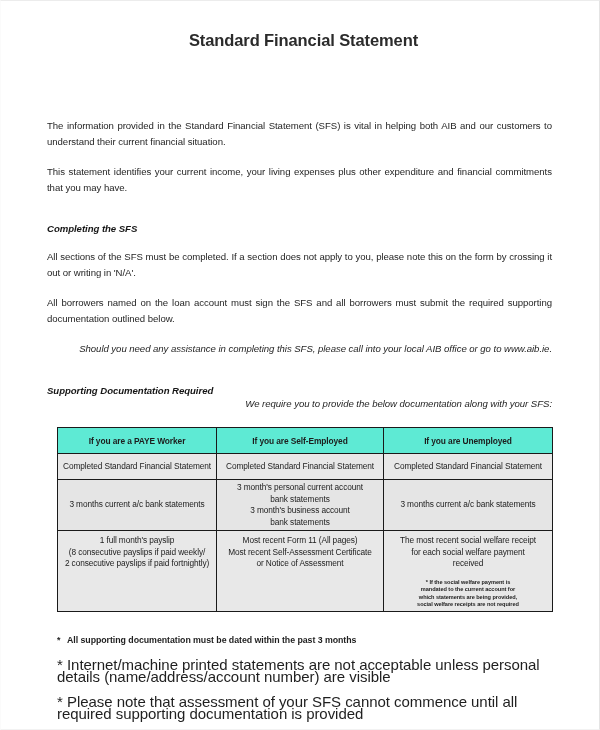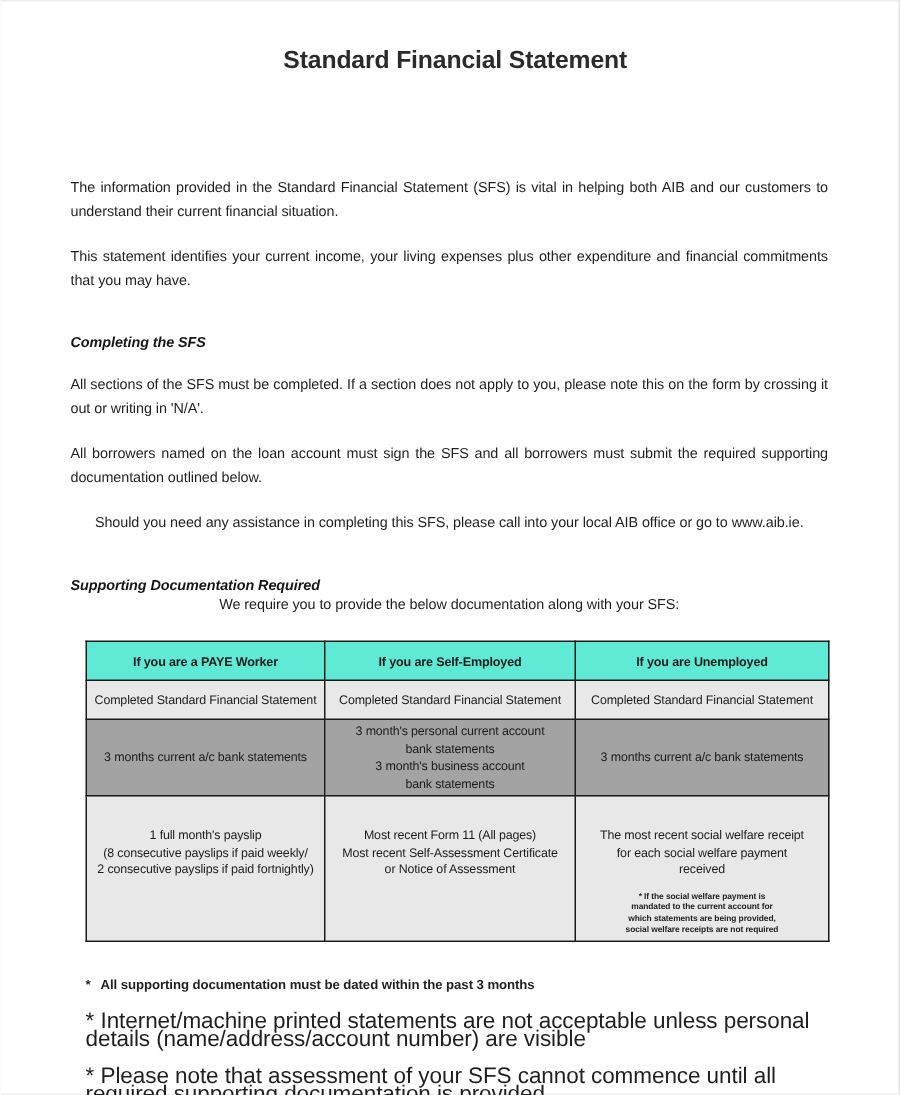--- a/index.html
+++ b/index.html
@@ -38,21 +38,22 @@
   }
   p.body-text {
     margin: 0;
     font-size: 9.6px;
     line-height: 15.5px;
     text-align: justify;
     color: #1f1f1f;
     letter-spacing: -0.05px;
   }
   p.body-text.nojust {
-    text-align: center;
+    text-align: right;
+    font-style: italic;
   }
   .spacer-lg { height: 28px; }
   .spacer-md { height: 15px; }
   .intro-first { margin-top: 68px; }
   .sec-head {
     margin: 0;
     font-size: 9.6px;
     font-weight: bold;
     font-style: italic;
     color: #151515;
@@ -79,24 +80,24 @@
     height: 26px;
     letter-spacing: -0.1px;
     background: #5eead4;
   }
   .doc-table td {
     font-size: 8.3px;
     line-height: 11.5px;
     letter-spacing: -0.1px;
   }
   tr.shaded td { background: #e8e8e8; }
-  tr.plain td { background: #a3a3a3; }
+  tr.plain td { background: #e5e5e5; }
   .row-h1 td { height: 26px; }
   .row-h2 td { height: 47px; }
-  .row-h3 td { height: 78px; vertical-align: top; padding-top: 20px; }
+  .row-h3 td { height: 78px; vertical-align: top; padding-top: 4px; }
   .cell-lines div { display: block; }
   .fineprint {
     font-size: 5.6px;
     line-height: 7.6px;
     letter-spacing: -0.05px;
     margin-top: 9px;
     font-weight: bold;
     color: #222;
   }
   .col1 { width: 159px; }

